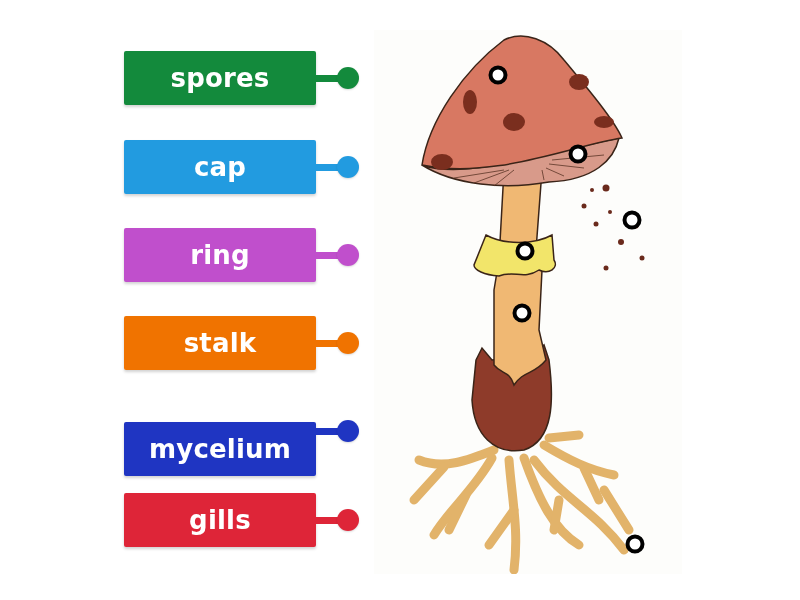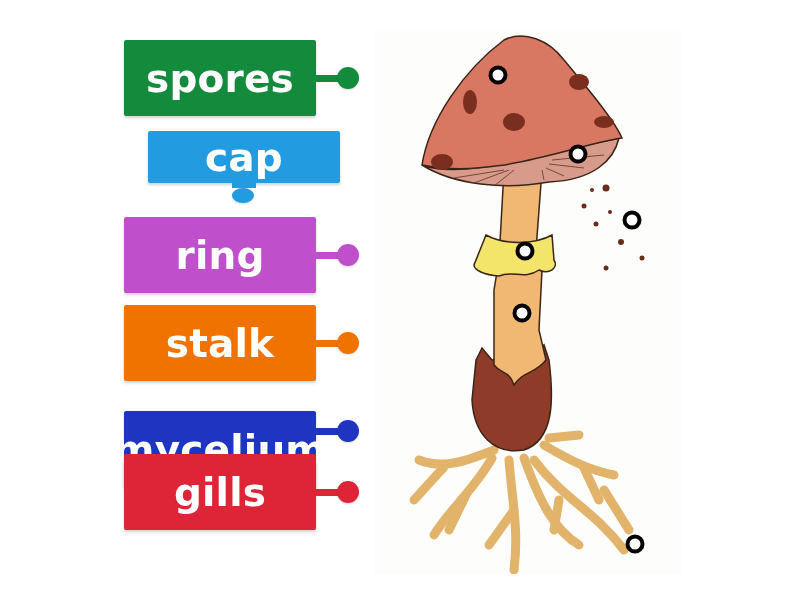--- a/index.html
+++ b/index.html
@@ -6,23 +6,23 @@
     html, body { width: 800px; height: 600px; background: #ffffff; overflow: hidden; }
     body { position: relative; font-family: "DejaVu Sans", "Liberation Sans", sans-serif; }
 
     .stage { position: absolute; left: 0; top: 0; width: 800px; height: 600px; }
 
     .label-row {
       position: absolute; left: 124px; width: 240px; height: 72px;
       display: flex; align-items: center;
     }
     .label-box {
-      width: 192px; height: 76px; border-radius: 2px;
+      width: 192px; height: 54px; border-radius: 2px;
       display: flex; align-items: center; justify-content: center;
-      color: #ffffff; font-weight: bold; font-size: 39px; letter-spacing: 0.2px;
+      color: #ffffff; font-weight: bold; font-size: 26px; letter-spacing: 0.2px;
       box-shadow: 0 2px 3px rgba(0,0,0,0.18);
       cursor: grab; user-select: none;
     }
     .connector {
       width: 24px; height: 7px; margin-left: -1px;
     }
     .dot {
       width: 22px; height: 22px; border-radius: 50%; margin-left: -2px;
       box-shadow: 0 1px 2px rgba(0,0,0,0.15);
     }
@@ -43,41 +43,41 @@
 </head>
 <body>
 
 <div class="stage">
 
   <div class="label-row" id="row0" style="top: 42px;">
     <div class="label-box" style="background: rgb(19, 138, 60);">spores</div>
     <div class="connector" style="background: rgb(19, 138, 60);"></div>
     <div class="dot" style="background: rgb(19, 138, 60);"></div>
   </div>
-  <div class="label-row" id="row1" style="top: 131px; flex-direction: column;">
+  <div class="label-row" id="row1" style="top: 131px;">
     <div class="label-box" style="background: rgb(34, 155, 224);">cap</div>
     <div class="connector" style="background: rgb(34, 155, 224);"></div>
     <div class="dot" style="background: rgb(34, 155, 224);"></div>
   </div>
   <div class="label-row" id="row2" style="top: 219px;">
     <div class="label-box" style="background: rgb(192, 79, 204);">ring</div>
     <div class="connector" style="background: rgb(192, 79, 204);"></div>
     <div class="dot" style="background: rgb(192, 79, 204);"></div>
   </div>
   <div class="label-row" id="row3" style="top: 307px;">
     <div class="label-box" style="background: rgb(240, 115, 0);">stalk</div>
     <div class="connector" style="background: rgb(240, 115, 0);"></div>
     <div class="dot" style="background: rgb(240, 115, 0);"></div>
   </div>
   <div class="label-row" id="row4" style="top: 395px;">
     <div class="label-box" style="background: rgb(31, 53, 194); margin-top: 36px;">mycelium</div>
     <div class="connector" style="background: rgb(31, 53, 194);"></div>
     <div class="dot" style="background: rgb(31, 53, 194);"></div>
   </div>
-  <div class="label-row" id="row5" style="top: 456px; align-items: center;">
+  <div class="label-row" id="row5" style="top: 484px; align-items: center;">
     <div class="label-box" style="background: rgb(222, 37, 56);">gills</div>
     <div class="connector" style="background: rgb(222, 37, 56);"></div>
     <div class="dot" style="background: rgb(222, 37, 56);"></div>
   </div>
 
   <div class="picture">
     <svg viewBox="0 0 308 544">
 
       <g stroke="#6b5a3a" stroke-width="1" fill="none">
         <g stroke="#e2b36a" stroke-width="9" stroke-linecap="round" fill="none">

